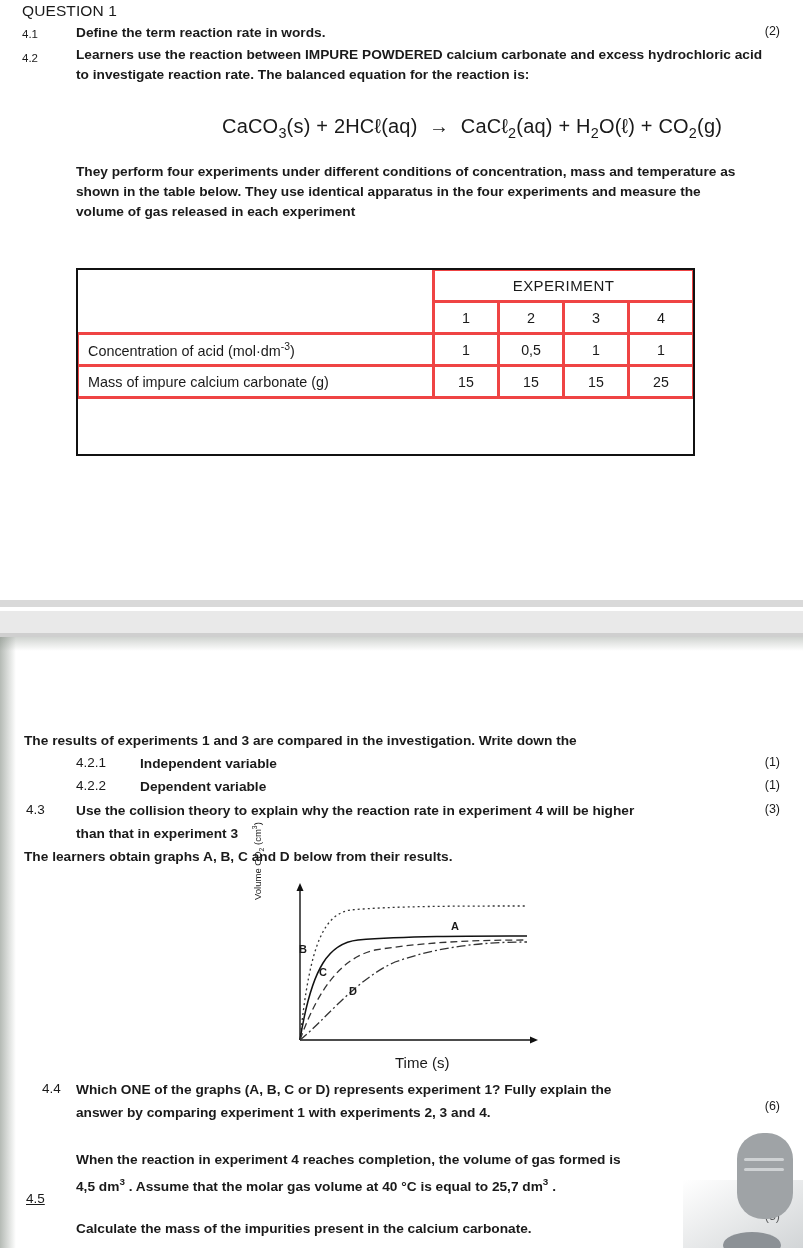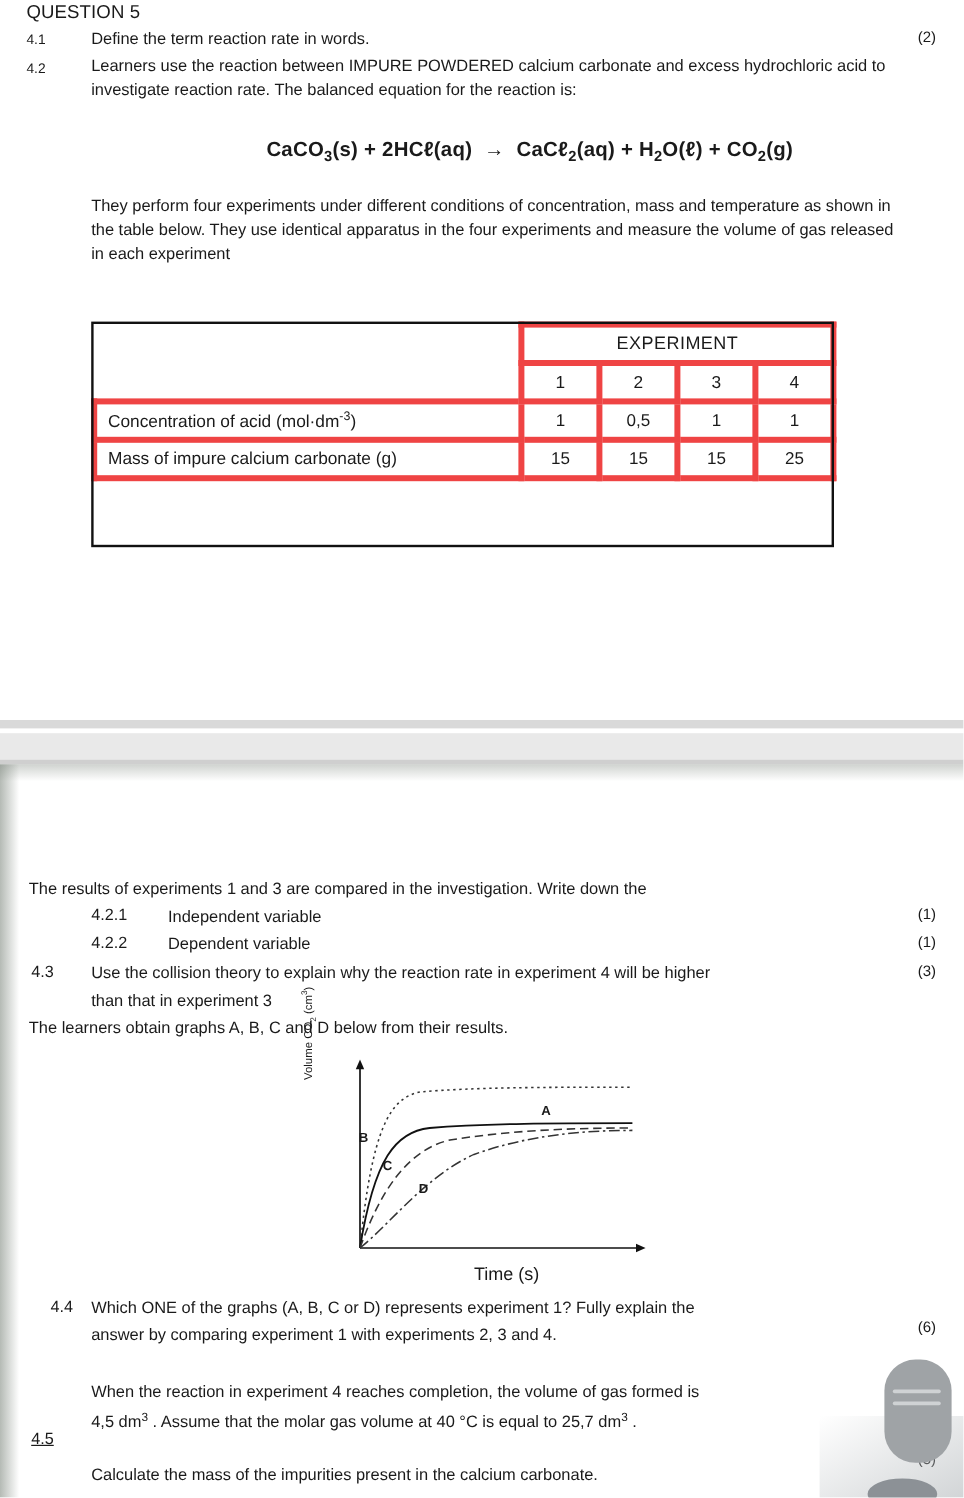--- a/index.html
+++ b/index.html
@@ -37,50 +37,51 @@
   }
   .num-lg {
     position: absolute;
     font-size: 13.5px;
   }
 
   .txt {
     position: absolute;
     font-size: 13.7px;
     line-height: 20px;
+    font-weight: bold;
   }
 
   .marks {
     position: absolute;
     font-size: 12.5px;
     text-align: right;
   }
 
   
   .equation {
     position: absolute;
     left: 222px; top: 115px;
-    font-size: 17px;
-    font-weight: bold;
+    font-size: 20px;
+    font-weight: normal;
     letter-spacing: .2px;
   }
   sub { font-size: .72em; }
   sup { font-size: .72em; }
 
   
   .tbl-wrap {
     position: absolute;
     left: 76px; top: 268px;
   }
   table.exp {
     border-collapse: collapse;
     font-size: 14px;
   }
   table.exp td, table.exp th {
-    border: 5px solid #ef4444;
+    border: 3px solid #ef4444;
     padding: 0;
     font-weight: normal;
     text-align: center;
     height: 32px;
   }
   .lbl-cell {
     text-align: left !important;
     padding-left: 9px !important;
     width: 356px;
     font-size: 14.4px;
@@ -187,21 +188,21 @@
     right: 0; top: 1180px;
     width: 120px; height: 68px;
     background: linear-gradient(to top left, rgba(180,185,188,.6), rgba(255,255,255,0));
   }
 </style>
 </head>
 <body>
 
 <div class="page">
 
-  <div class="q-title">QUESTION 5</div>
+  <div class="q-title">QUESTION 1</div>
 
   <div class="num" style="left:22px; top:28px;">4.1</div>
   <div class="txt" style="left:76px; top:23px; width:660px;">Define the term reaction rate in words.</div>
   <div class="marks" style="left:720px; top:24px; width:60px;">(2)</div>
 
   <div class="num" style="left:22px; top:52px;">4.2</div>
   <div class="txt" style="left:76px; top:45px; width:700px;">Learners use the reaction between IMPURE POWDERED calcium carbonate and excess hydrochloric acid to investigate reaction rate. The balanced equation for the reaction is:</div>
 
   <div class="equation">
     CaCO<sub>3</sub>(s) + 2HCℓ(aq) &nbsp;→&nbsp; CaCℓ<sub>2</sub>(aq) + H<sub>2</sub>O(ℓ) + CO<sub>2</sub>(g)

